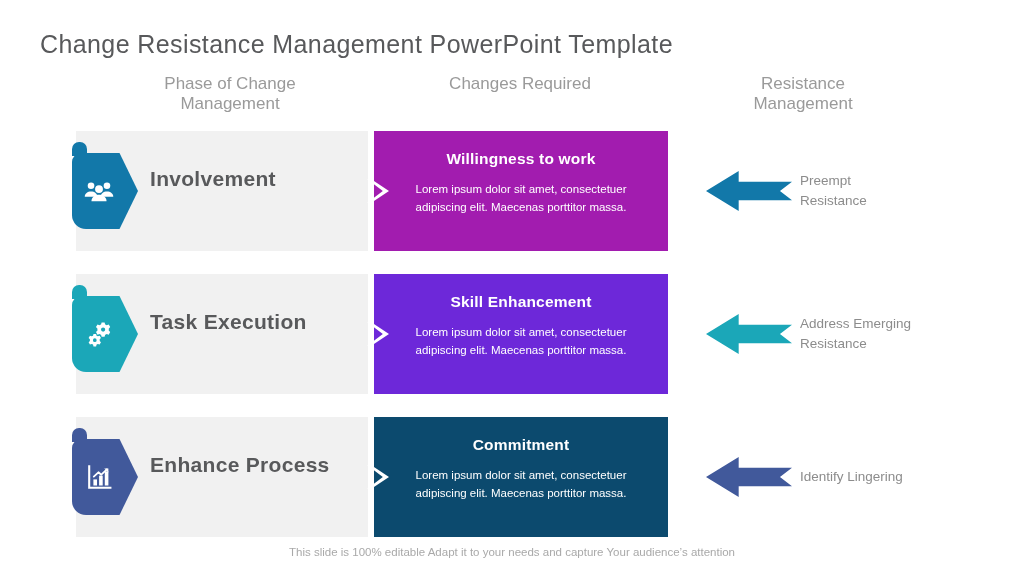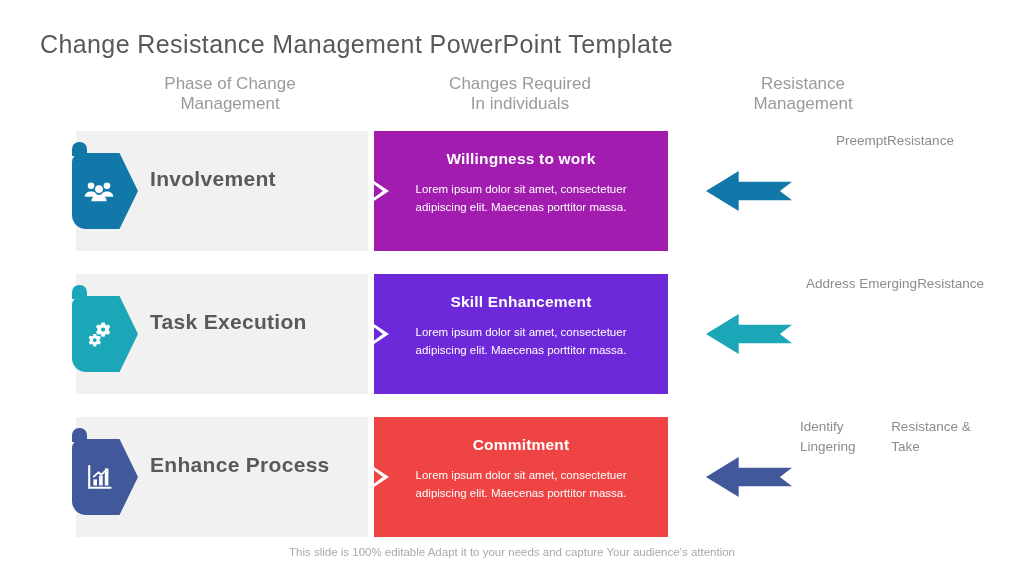--- a/index.html
+++ b/index.html
@@ -163,21 +163,21 @@
     clip-path: polygon(0% 50%, 38% 0%, 38% 27%, 100% 27%, 86% 50%, 100% 73%, 38% 73%, 38% 100%);
   }
 
   .res-text {
     position: absolute;
     left: 800px;
     top: 0;
     width: 190px;
     height: 120px;
     display: flex;
-    flex-direction: row;
+    flex-direction: column;
     justify-content: center;
     color: #8c8c8c;
     font-size: 13.5px;
     line-height: 20px;
     font-weight: 400;
   }
   .res-text span { display: block; }
 
   
   .footer-note {
@@ -195,21 +195,20 @@
 <body>
 
 <div class="slide-title">Change Resistance  Management  PowerPoint Template</div>
 
 <div class="col-head" id="head-1">
   <span>Phase of Change</span>
   <span class="l2">Management</span>
 </div>
 <div class="col-head" id="head-2">
   <span>Changes Required</span>
-  <span class="l2">In individuals</span>
 </div>
 <div class="col-head" id="head-3">
   <span>Resistance</span>
   <span class="l2">Management</span>
 </div>
 
 <div class="row" id="row-0">
   <div class="grey-band"></div>
   <div class="badge">
     <div class="fold" style="background: rgb(18, 120, 169);"></div>
@@ -279,25 +278,24 @@
           <rect x="21.8" y="10.3" width="3.6" height="14.2"></rect>
         </g>
         <g fill="none" stroke="#ffffff" stroke-width="1.8" stroke-linecap="round" stroke-linejoin="round">
           <path d="M10.8 15.6l4.6-4.3 2.9 2.4 5.6-5.4"></path>
         </g>
         <path d="M21.2 7.4h4.2v4.1z" fill="#ffffff"></path>
       </svg>
     </div>
   </div>
   <div class="phase-label">Enhance Process</div>
-  <div class="panel" style="background: #ef4444;">
+  <div class="panel" style="background: #0c4a6e;">
     <div class="p-title">Commitment</div>
     <div class="p-body">Lorem ipsum dolor sit amet, consectetuer adipiscing elit. Maecenas porttitor massa.</div>
   </div>
   <div class="notch"></div>
   <div class="arrow" style="background: rgb(65, 89, 155);"></div>
   <div class="res-text">
     <span>Identify Lingering</span>
-    <span>Resistance &amp; Take</span>
   </div>
 </div>
 
 <div class="footer-note">This slide is 100% editable Adapt it to your needs and capture Your audience’s attention</div>
 
 </body></html>

